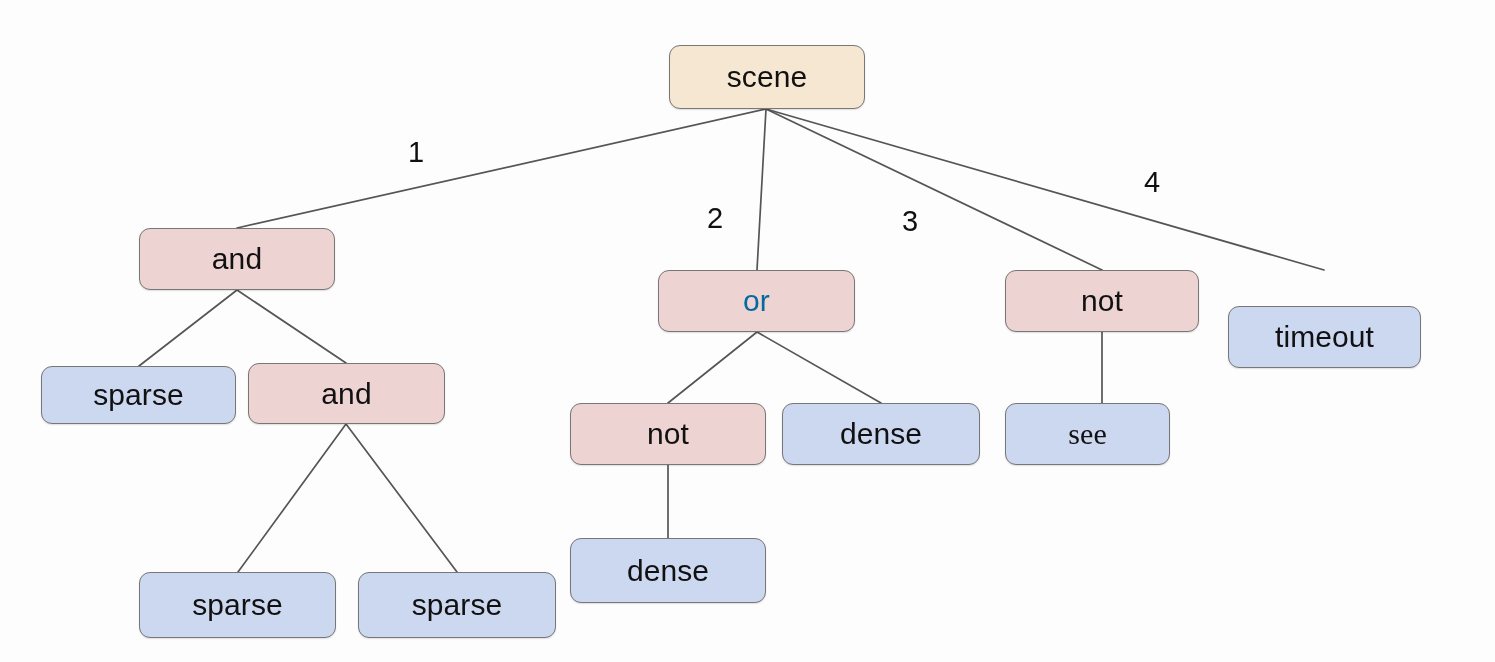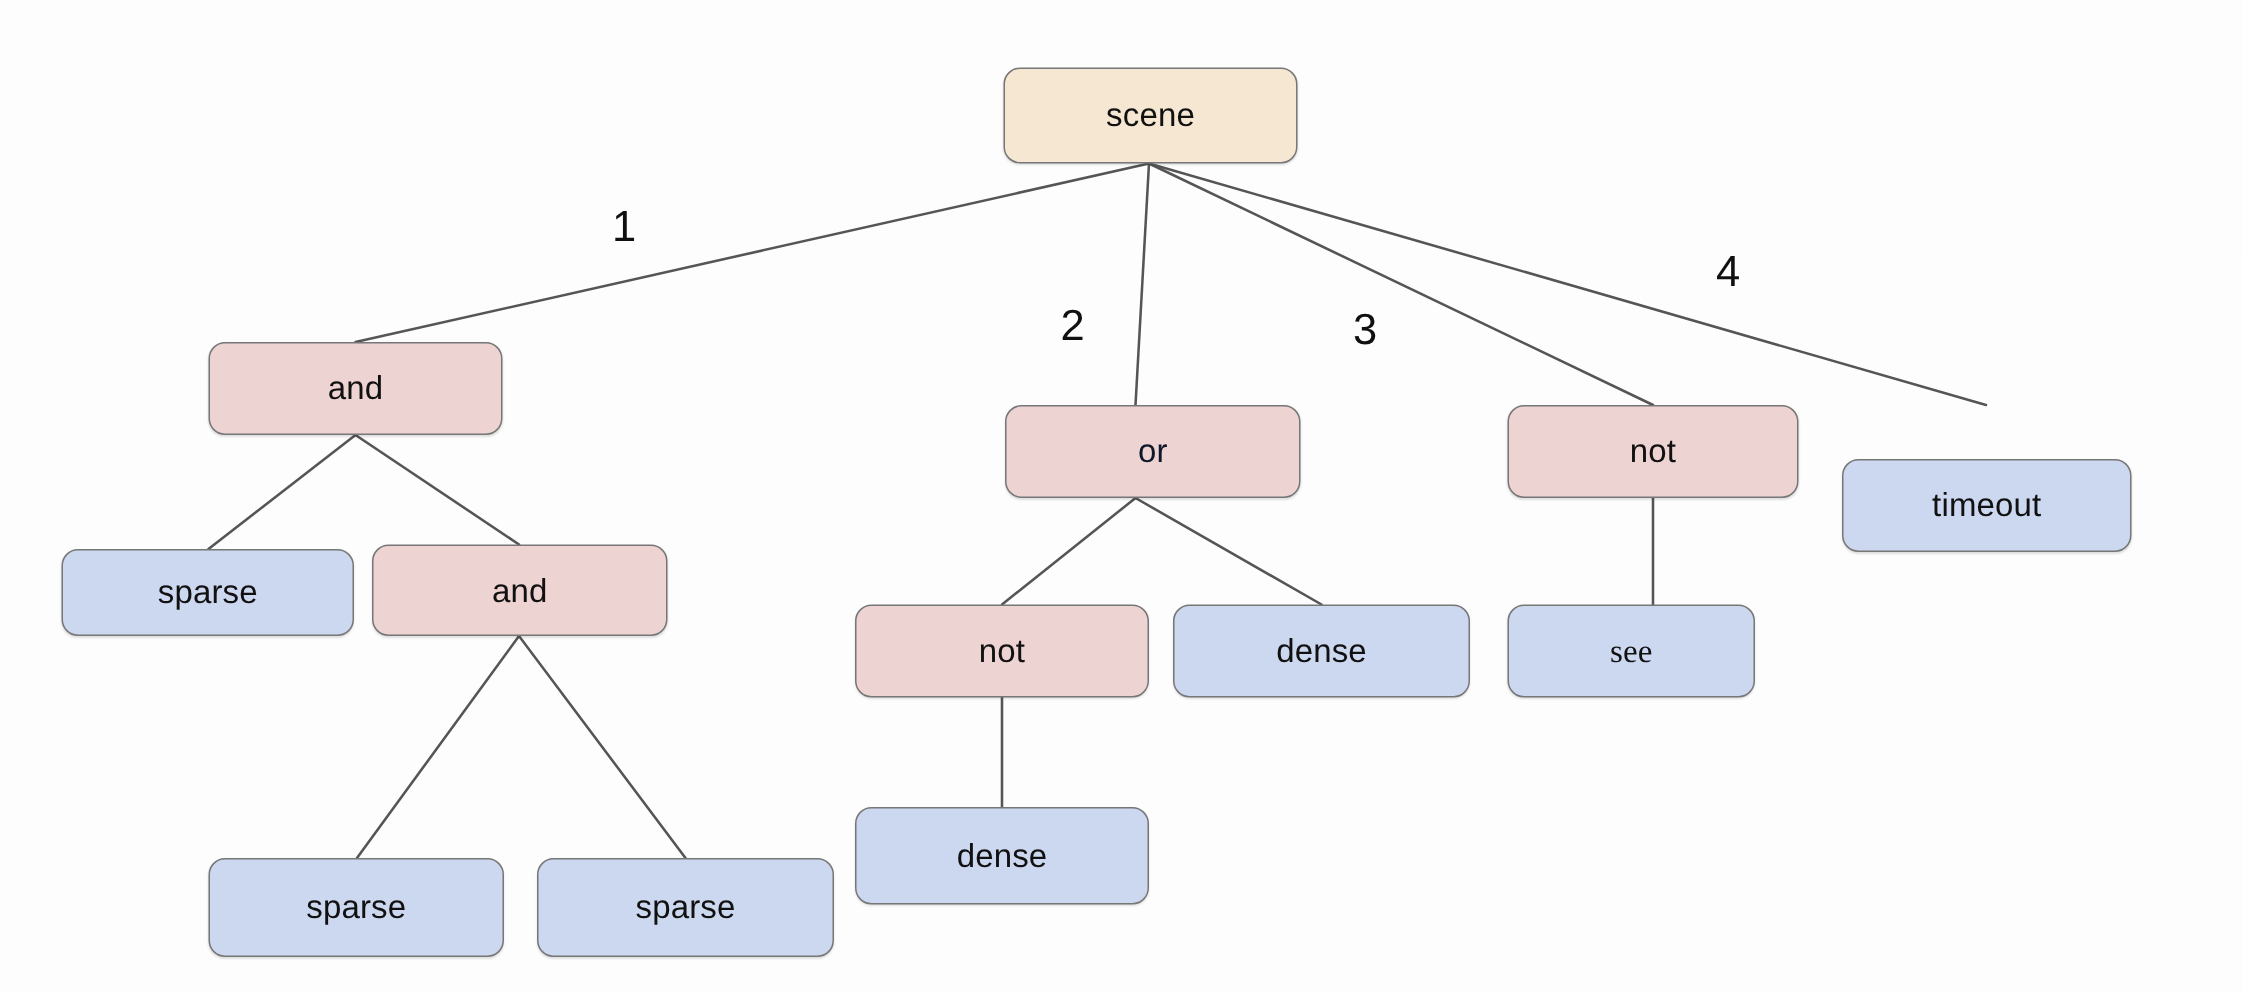--- a/index.html
+++ b/index.html
@@ -28,21 +28,21 @@
   }
   .tree-node {
     position: absolute;
     box-sizing: border-box;
     border: 1.6px solid #777777;
     border-radius: 11px;
     display: flex;
     align-items: center;
     justify-content: center;
     color: #111111;
-    font-size: 22px;
+    font-size: 30px;
     line-height: 1;
     letter-spacing: 0.1px;
     white-space: nowrap;
     box-shadow: 0 1px 1.5px rgba(0,0,0,0.12);
   }
   .edge-label {
     position: absolute;
     color: #101010;
     font-size: 29px;
     line-height: 1;
@@ -64,21 +64,21 @@
       <line x1="346" y1="424" x2="238" y2="572" stroke="#555555" stroke-width="1.7" stroke-linecap="round"></line>
       <line x1="346" y1="424" x2="457" y2="572" stroke="#555555" stroke-width="1.7" stroke-linecap="round"></line>
       <line x1="757" y1="332" x2="668" y2="403" stroke="#555555" stroke-width="1.7" stroke-linecap="round"></line>
       <line x1="757" y1="332" x2="881" y2="403" stroke="#555555" stroke-width="1.7" stroke-linecap="round"></line>
       <line x1="668" y1="465" x2="668" y2="538" stroke="#555555" stroke-width="1.7" stroke-linecap="round"></line>
       <line x1="1102" y1="332" x2="1102" y2="403" stroke="#555555" stroke-width="1.7" stroke-linecap="round"></line>
     </svg>
   <div id="node-layer">
       <div class="tree-node" style="left: 669px; top: 45px; width: 196px; height: 64px; background: rgb(246, 231, 210); border-color: rgb(119, 119, 119); color: rgb(17, 17, 17);">scene</div>
       <div class="tree-node" style="left: 139px; top: 228px; width: 196px; height: 62px; background: rgb(238, 211, 211); border-color: rgb(119, 119, 119); color: rgb(17, 17, 17);">and</div>
-      <div class="tree-node" style="left: 658px; top: 270px; width: 197px; height: 62px; background: rgb(238, 211, 211); border-color: rgb(119, 119, 119); color: #0f172a; margin-left: 12px;">or</div>
+      <div class="tree-node" style="left: 658px; top: 270px; width: 197px; height: 62px; background: rgb(238, 211, 211); border-color: rgb(119, 119, 119); color: #0369a1;">or</div>
       <div class="tree-node" style="left: 1005px; top: 270px; width: 194px; height: 62px; background: rgb(238, 211, 211); border-color: rgb(119, 119, 119); color: rgb(17, 17, 17);">not</div>
       <div class="tree-node" style="left: 1228px; top: 270px; width: 193px; height: 62px; background: rgb(204, 215, 240); border-color: rgb(119, 119, 119); color: rgb(17, 17, 17); margin-top: 36px;">timeout</div>
       <div class="tree-node" style="left: 41px; top: 366px; width: 195px; height: 58px; background: rgb(204, 215, 240); border-color: rgb(119, 119, 119); color: rgb(17, 17, 17);">sparse</div>
       <div class="tree-node" style="left: 248px; top: 363px; width: 197px; height: 61px; background: rgb(238, 211, 211); border-color: rgb(119, 119, 119); color: rgb(17, 17, 17);">and</div>
       <div class="tree-node" style="left: 570px; top: 403px; width: 196px; height: 62px; background: rgb(238, 211, 211); border-color: rgb(119, 119, 119); color: rgb(17, 17, 17);">not</div>
       <div class="tree-node" style="left: 782px; top: 403px; width: 198px; height: 62px; background: rgb(204, 215, 240); border-color: rgb(119, 119, 119); color: rgb(17, 17, 17);">dense</div>
       <div class="tree-node" style="left: 1005px; top: 403px; width: 165px; height: 62px; background: rgb(204, 215, 240); border-color: rgb(119, 119, 119); color: rgb(17, 17, 17); font-family: Liberation Serif, serif;">see</div>
       <div class="tree-node" style="left: 570px; top: 538px; width: 196px; height: 65px; background: rgb(204, 215, 240); border-color: rgb(119, 119, 119); color: rgb(17, 17, 17);">dense</div>
       <div class="tree-node" style="left: 139px; top: 572px; width: 197px; height: 66px; background: rgb(204, 215, 240); border-color: rgb(119, 119, 119); color: rgb(17, 17, 17);">sparse</div>
       <div class="tree-node" style="left: 358px; top: 572px; width: 198px; height: 66px; background: rgb(204, 215, 240); border-color: rgb(119, 119, 119); color: rgb(17, 17, 17);">sparse</div>

